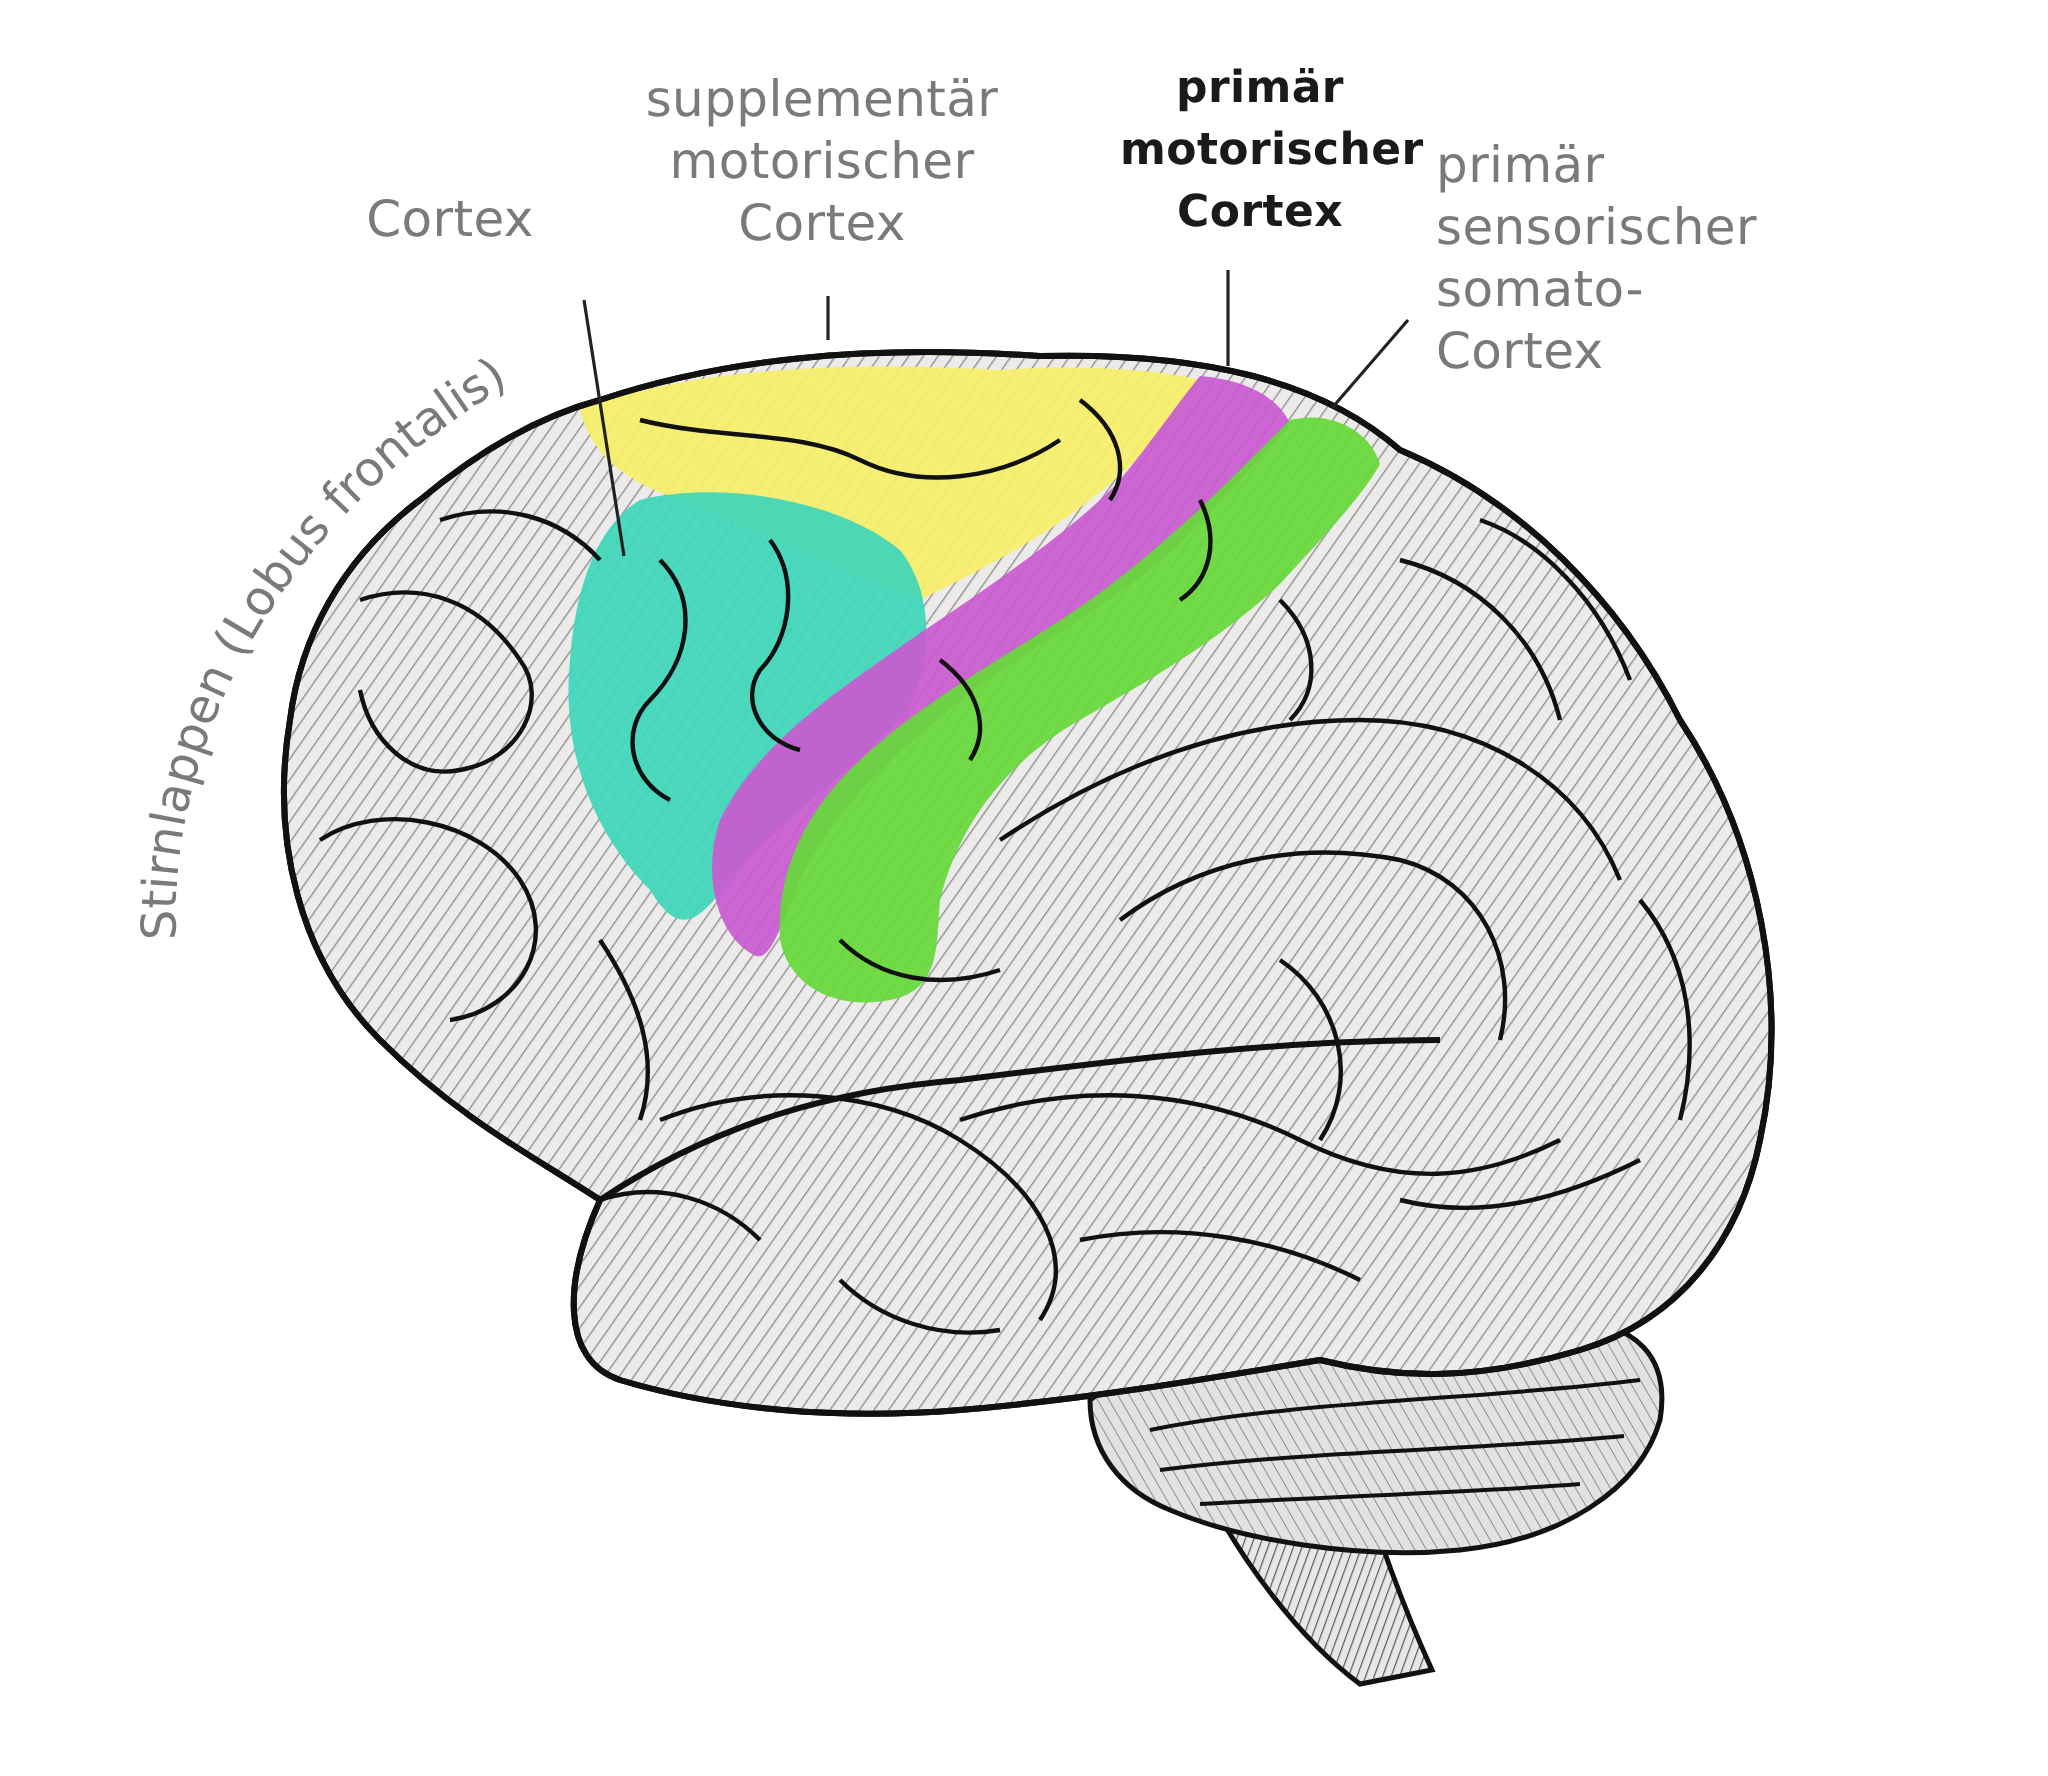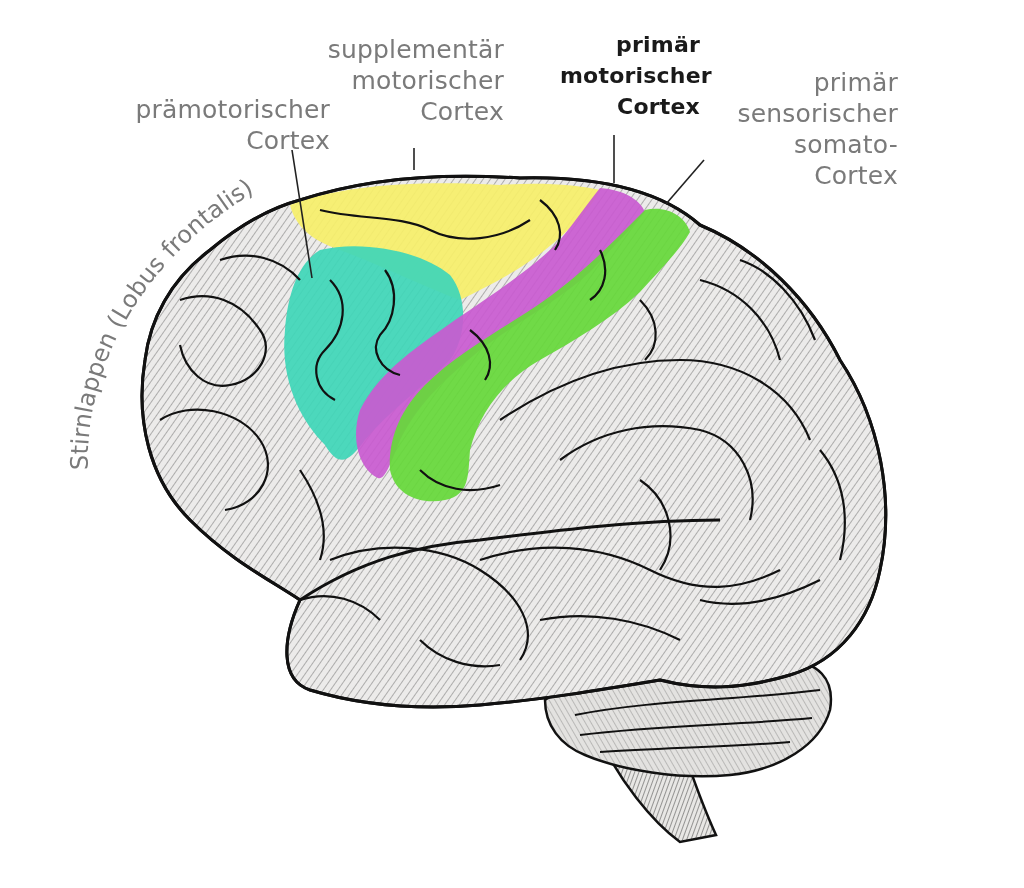--- a/index.html
+++ b/index.html
@@ -1,19 +1,19 @@
 <!DOCTYPE html>
 <html><head>
   <meta charset="utf-8">
   <style>
     html, body { margin: 0; padding: 0; background: #ffffff; }
     body { width: 1024px; height: 888px; position: relative; overflow: hidden; font-family: "DejaVu Sans", sans-serif; }
     .canvas { position: absolute; left: 0; top: 0; width: 1024px; height: 888px; }
     .label { position: absolute; text-align: center; color: #7a7a7a; font-size: 25px; line-height: 31px; letter-spacing: 0.2px; }
-    .label span { display: block; text-align: right; }
+    .label span { display: block; }
     .label.bold { color: #1a1a1a; font-weight: bold; font-size: 22px; line-height: 31px; }
     .label.left { text-align: left; }
     #lbl-premotor { left: 120px; top: 94px; width: 210px; }
     #lbl-sma { left: 318px; top: 34px; width: 186px; }
     #lbl-m1 { left: 560px; top: 29px; width: 140px; }
     #lbl-s1 { left: 718px; top: 67px; width: 180px; }
     svg text { font-family: "DejaVu Sans", sans-serif; }
   </style>
 </head>
 <body>
@@ -97,21 +97,20 @@
       <line x1="704" y1="160" x2="666" y2="204"></line>
     </g>
 
     <path id="frontalArc" d="M 88,470 C 84,370 140,250 280,178" fill="none"></path>
     <text font-size="24" fill="#7a7a7a">
       <textPath href="#frontalArc" startOffset="0" id="frontalText">Stirnlappen (Lobus frontalis)</textPath>
     </text>
   </svg>
 
   <div class="label" id="lbl-premotor">
-    <span>prämotorischer</span>
     <span>Cortex</span>
   </div>
 
   <div class="label" id="lbl-sma">
     <span>supplementär</span>
     <span>motorischer</span>
     <span>Cortex</span>
   </div>
 
   <div class="label bold" id="lbl-m1">

